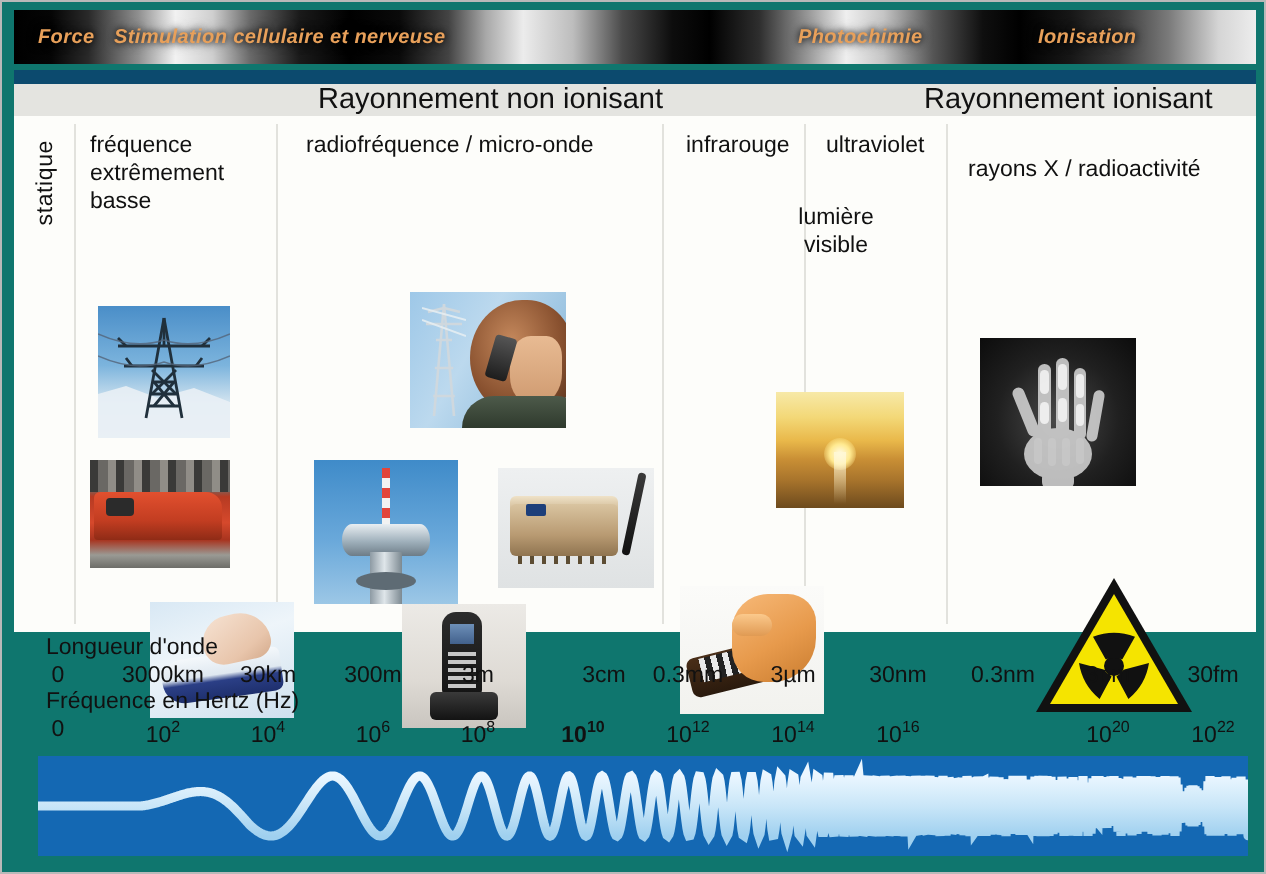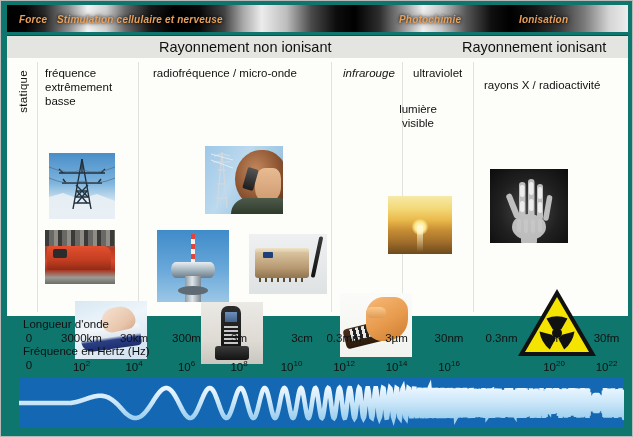--- a/index.html
+++ b/index.html
@@ -46,21 +46,21 @@
   .ef-stim    { left: 50px; }
   .ef-chauf   { left: 274px; margin-top: 48px; }
   .ef-photo   { left: 392px; }
   .ef-ionis   { left: 512px; }
 
   
   .head-band {
     position: absolute; left: 6px; top: 34px;
     width: 621px; height: 23px;
     background: #e4e4e0;
-    border-top: 1px solid #0c4a6e;
+    border-top: 7px solid #0c4a6e;
   }
   .head-band .hb {
     position: absolute; top: 50%; transform: translateY(-50%);
     font-size: 14.5px; color: #111; white-space: nowrap;
   }
   .hb-non { left: 152px; }
   .hb-ion { left: 455px; }
 
   
   .panel {
@@ -84,21 +84,21 @@
   }
 
   .cat {
     position: absolute;
     font-size: 11.5px; color: #111;
     line-height: 14px;
     white-space: pre-line;
   }
   .cat-efb { left: 38px;  top: 8px;  width: 96px; }
   .cat-rf  { left: 146px; top: 8px;  width: 190px; }
-  .cat-ir  { left: 336px; top: 8px; font-style: italic; }
+  .cat-ir  { left: 336px; top: 8px; }
   .cat-uv  { left: 406px; top: 8px; }
   .cat-x   { left: 477px; top: 20px; }
   .cat-vis {
     position: absolute; left: 381px; top: 44px;
     font-size: 11.5px; color: #111; line-height: 14px;
     text-align: center; white-space: pre-line; width: 60px;
   }
 
   
   .tile { position: absolute; overflow: hidden; }
@@ -417,21 +417,21 @@
         <span class="tick" style="left: 494.5px;">0.3nm</span>
         <span class="tick" style="left: 547px;">3pm</span>
         <span class="tick" style="left: 599.5px;">30fm</span>
       </div>
     <div class="row-freq" id="row-freq">
         <span class="tick" style="left: 22px;">0</span>
         <span class="tick" style="left: 74.5px;">10<sup>2</sup></span>
         <span class="tick" style="left: 127px;">10<sup>4</sup></span>
         <span class="tick" style="left: 179.5px;">10<sup>6</sup></span>
         <span class="tick" style="left: 232px;">10<sup>8</sup></span>
-        <span class="tick" style="left: 284.5px;">10<sup>10</sup></span>
+        <span class="tick" style="left: 284.5px; font-weight: bold;">10<sup>10</sup></span>
         <span class="tick" style="left: 337px;">10<sup>12</sup></span>
         <span class="tick" style="left: 389.5px;">10<sup>14</sup></span>
         <span class="tick" style="left: 442px;">10<sup>16</sup></span>
         <span class="tick" style="left: 494.5px; margin-top: 36px;">10<sup>18</sup></span>
         <span class="tick" style="left: 547px;">10<sup>20</sup></span>
         <span class="tick" style="left: 599.5px;">10<sup>22</sup></span>
       </div>
   </div>
 
   <div class="wavebox">

